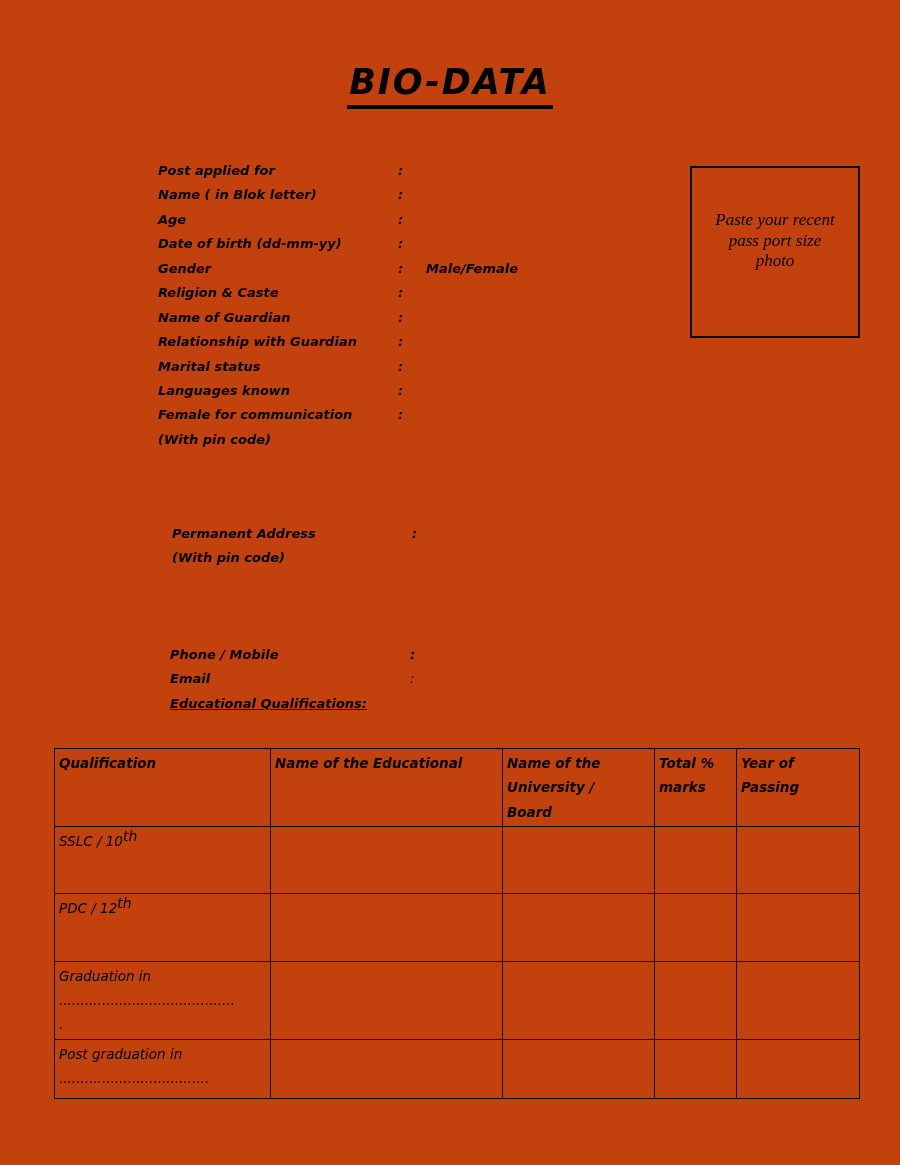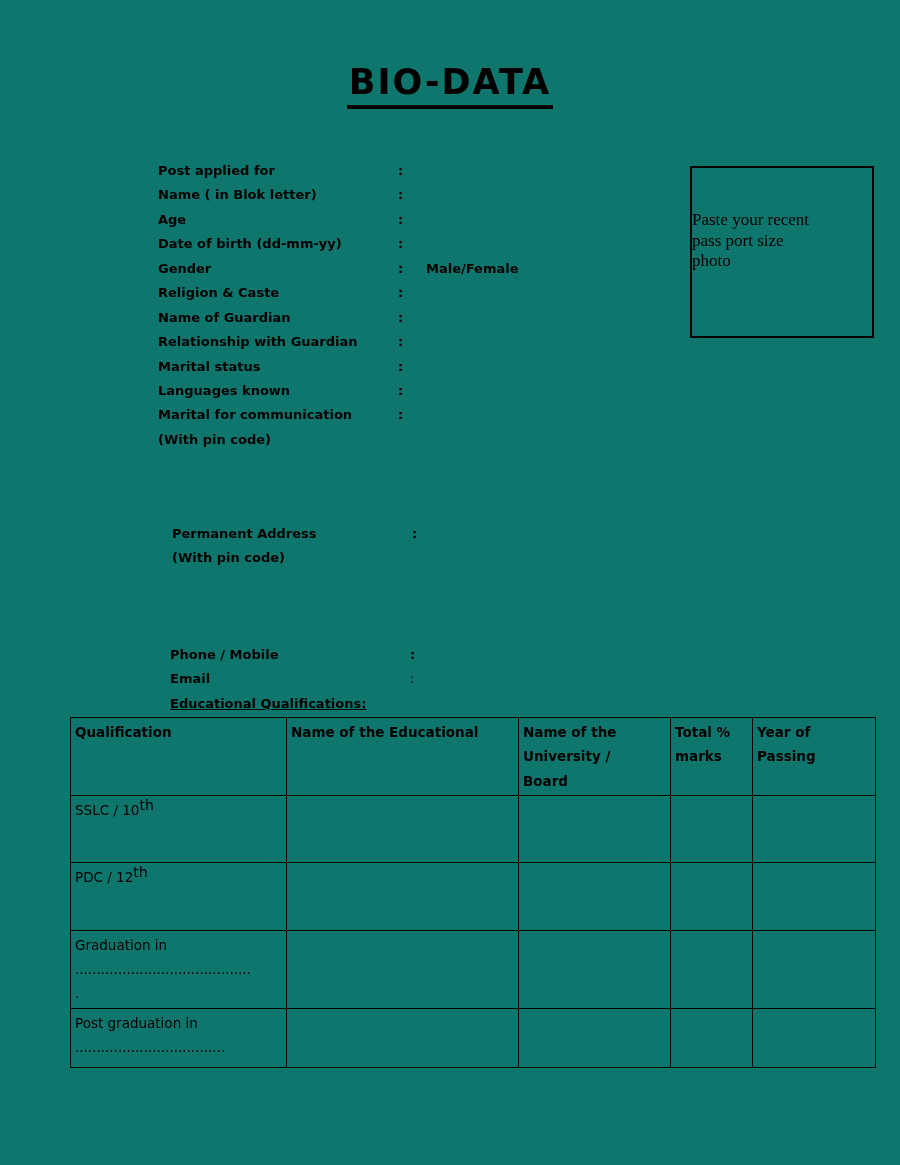--- a/index.html
+++ b/index.html
@@ -1,56 +1,57 @@
 <!DOCTYPE html>
 <html><head>
 <meta charset="utf-8">
 <style>
   html,body{margin:0;padding:0;background:#e8e8e8;}
   .page{
     position:relative;
     width:900px;height:1165px;
-    background:#0f766e;
+    background:#c2410c;
     margin:0 auto;
     font-family:"DejaVu Sans",sans-serif;
     color:#000;
     overflow:hidden;
+    font-style:italic;
   }
   
   .title-wrap{position:absolute;top:62px;left:0;width:100%;text-align:center;}
   .title{
     display:inline-block;
     font-weight:bold;font-size:35px;letter-spacing:2px;
     border-bottom:4px solid #000;
     padding:0 2px 3px 2px;
   }
   
   .fields{position:absolute;left:158px;top:163px;width:480px;}
   .frow{display:flex;align-items:baseline;height:24.45px;font-size:13px;font-weight:bold;white-space:nowrap;}
   .flabel{display:inline-block;width:240px;}
   .fcolon{display:inline-block;width:8px;}
   .fcolon.normal{font-weight:400;}
   .fvalue{display:inline-block;margin-left:20px;}
   
   .photo-box{
-    position:absolute;left:690px;top:166px;width:184px;height:172px;
+    position:absolute;left:690px;top:166px;width:170px;height:172px;
     border:2px solid #000;box-sizing:border-box;
     font-family:"Liberation Serif","DejaVu Serif",serif;
-    font-size:17px;line-height:20.5px;text-align:left;
+    font-size:17px;line-height:20.5px;text-align:center;
     padding-top:42px;
   }
   
   .permanent{position:absolute;left:172px;top:526px;}
   
   .contact{position:absolute;left:170px;top:647px;}
   .edu-heading{text-decoration:underline;}
   
   table.edu{
-    position:absolute;left:54px;top:717px;
-    width:805px;border-collapse:collapse;table-layout:fixed;margin-left:16px;
+    position:absolute;left:54px;top:748px;
+    width:805px;border-collapse:collapse;table-layout:fixed;
   }
   table.edu th,table.edu td{
     border:1px solid #000;
     vertical-align:top;text-align:left;
     padding:2px 4px;
     font-size:13.5px;line-height:24.3px;
     overflow:hidden;
   }
   table.edu th{font-weight:bold;}
   table.edu td{font-weight:normal;}
@@ -116,21 +117,21 @@
       <span class="flabel">Marital status</span>
         <span class="fcolon">:</span>
         <span class="fvalue"></span>
     </div>
     <div class="frow">
       <span class="flabel">Languages known</span>
         <span class="fcolon">:</span>
         <span class="fvalue"></span>
     </div>
     <div class="frow">
-      <span class="flabel">Marital for communication</span>
+      <span class="flabel">Female for communication</span>
         <span class="fcolon">:</span>
         <span class="fvalue"></span>
     </div>
     <div class="frow">
       <span class="flabel">(With pin code)</span>
     </div>
   </div>
 
   <div class="photo-box">
     <div>Paste your recent</div>

